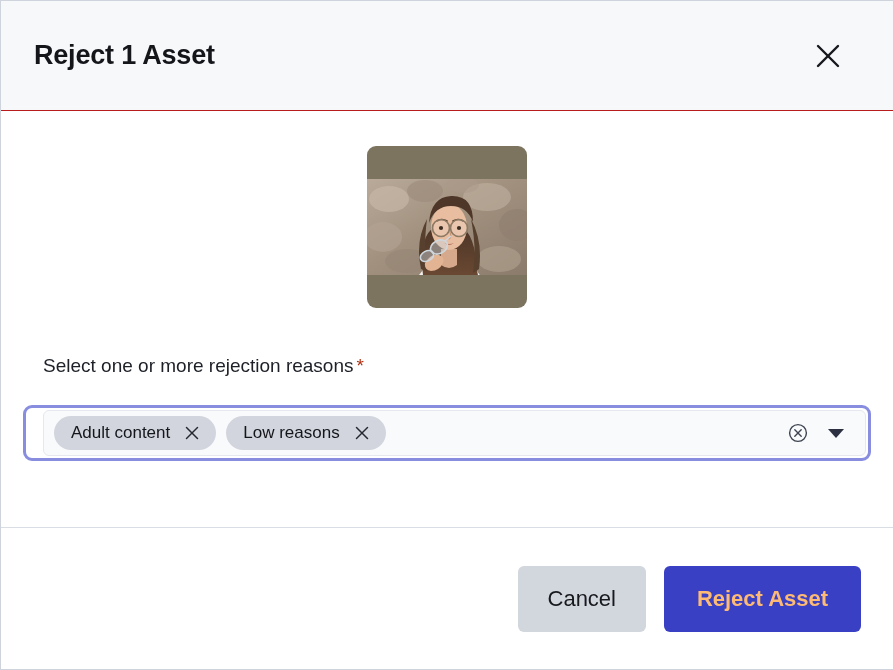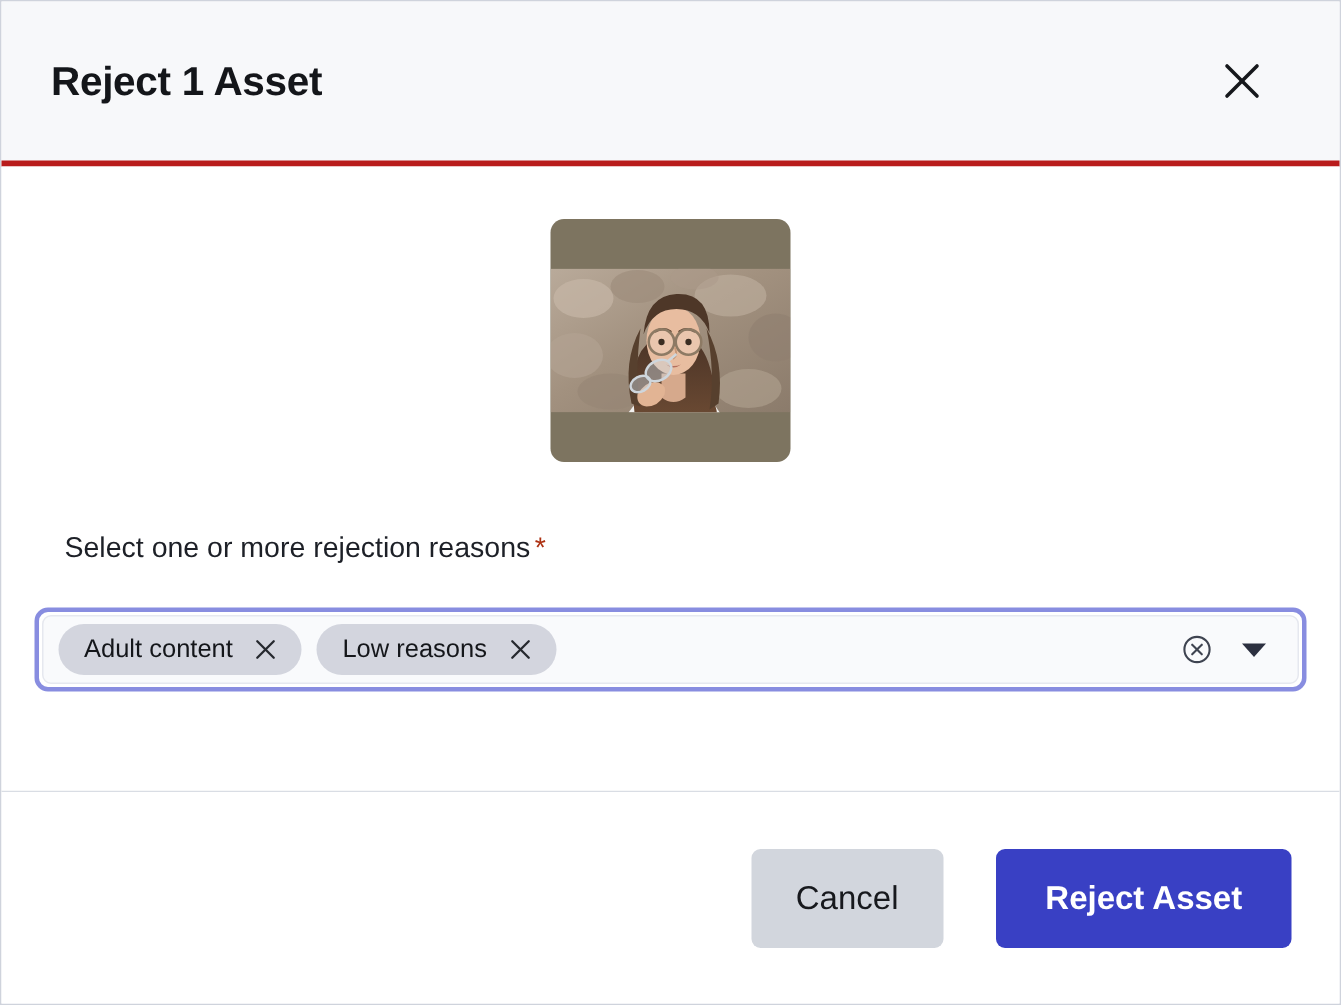--- a/index.html
+++ b/index.html
@@ -24,21 +24,21 @@
     border: 1px solid #cfd3dc;
     display: flex;
     flex-direction: column;
   }
 
   
   .dialog-header {
     height: 110px;
     box-sizing: border-box;
     background: #f7f8fa;
-    border-bottom: 4px solid #b91c1c;
+    border-bottom: 1px solid #b91c1c;
     display: flex;
     align-items: center;
     justify-content: space-between;
     padding: 0 30px 0 33px;
     flex: 0 0 auto;
   }
   .dialog-title {
     font-size: 27px;
     font-weight: 600;
     letter-spacing: -0.2px;
@@ -127,20 +127,21 @@
     box-sizing: border-box;
     flex: 1 1 auto;
     height: 100%;
     background: #f9fafc;
     border: 1px solid #e6e8ef;
     border-radius: 6px;
     display: flex;
     align-items: center;
     padding: 0 10px 0 10px;
     gap: 10px;
+    margin-left: 15px;
   }
 
   .chip {
     display: inline-flex;
     align-items: center;
     gap: 13px;
     background: #d3d5de;
     border-radius: 17px;
     height: 34px;
     padding: 0 15px 0 17px;
@@ -177,42 +178,42 @@
   
   .dialog-footer {
     flex: 0 0 auto;
     height: 142px;
     box-sizing: border-box;
     border-top: 1px solid #d9dde4;
     background: #ffffff;
     display: flex;
     align-items: center;
     justify-content: flex-end;
-    gap: 35px;
+    gap: 18px;
     padding: 0 32px;
   }
   .btn {
     font-family: "Liberation Sans", sans-serif;
     border: none;
     border-radius: 6px;
     cursor: pointer;
     height: 66px;
     font-size: 22px;
     padding: 0 30px;
     line-height: 1;
   }
   .btn-secondary {
     background: #d2d6dd;
     color: #17191d;
     font-weight: 400;
     min-width: 127px;
   }
   .btn-primary {
     background: #3940c4;
-    color: #ffffff;
+    color: #fdba74;
     font-weight: 700;
     min-width: 197px;
   }
 </style>
 </head>
 <body>
 
 <div class="dialog">
 
   <div class="dialog-header">

